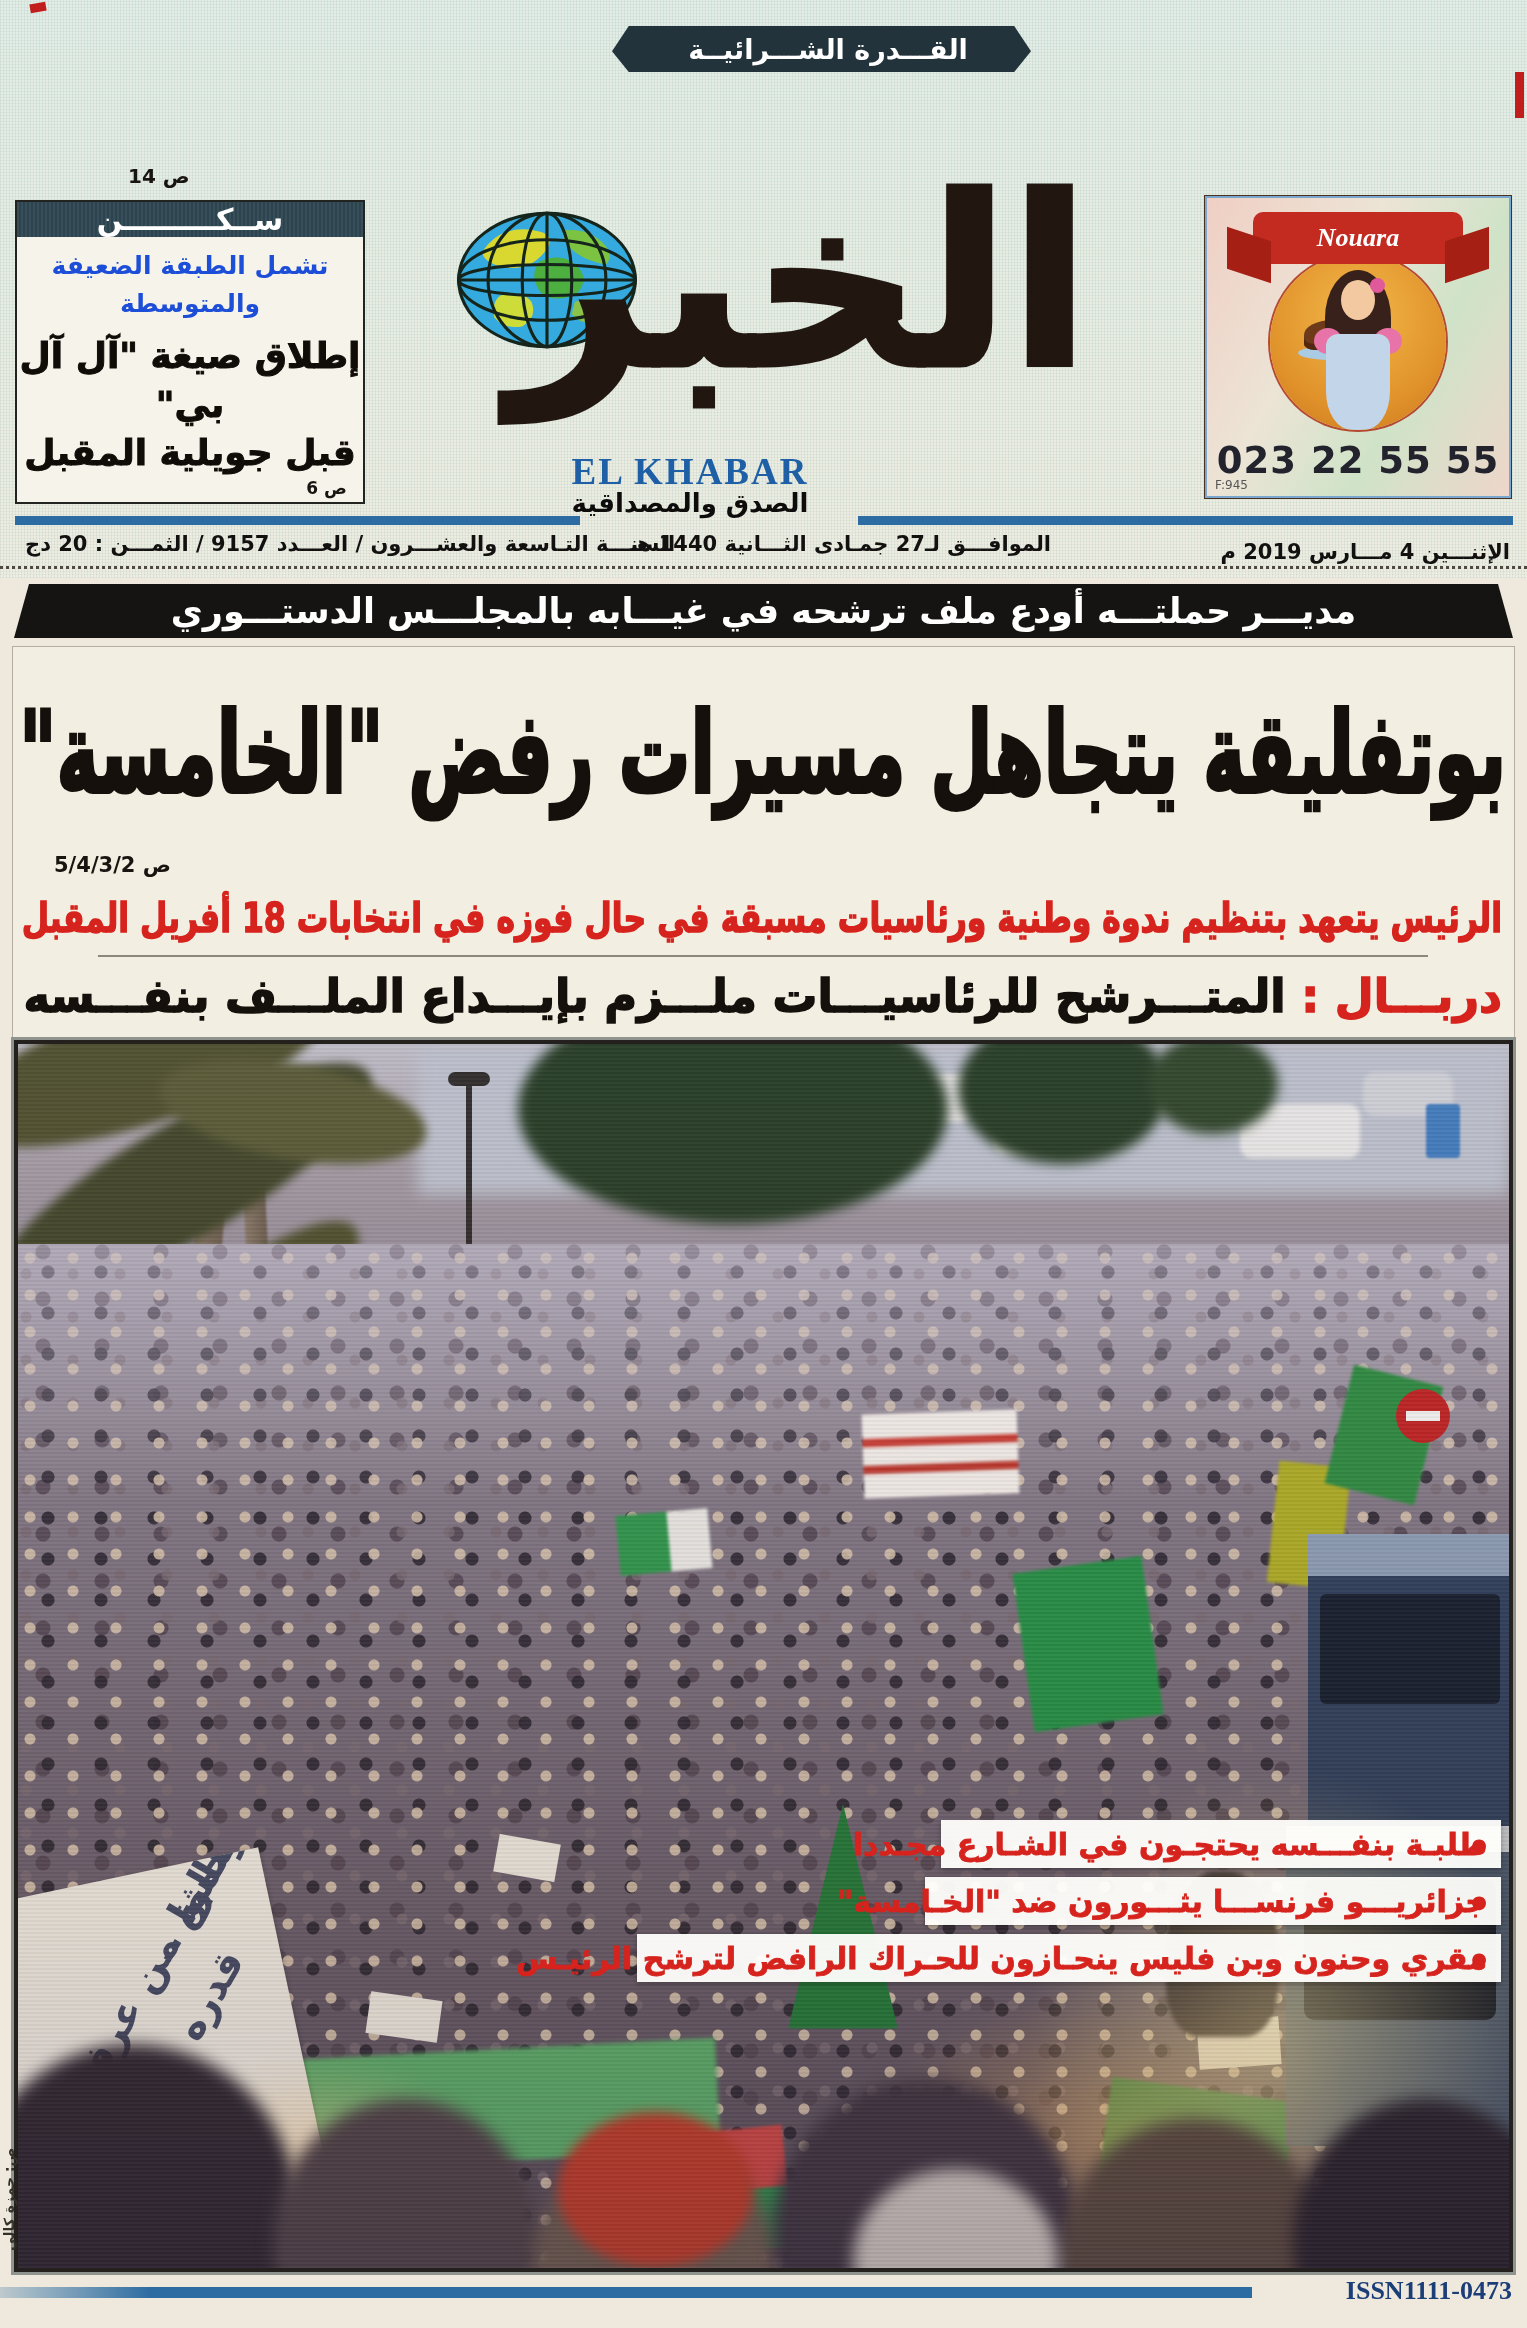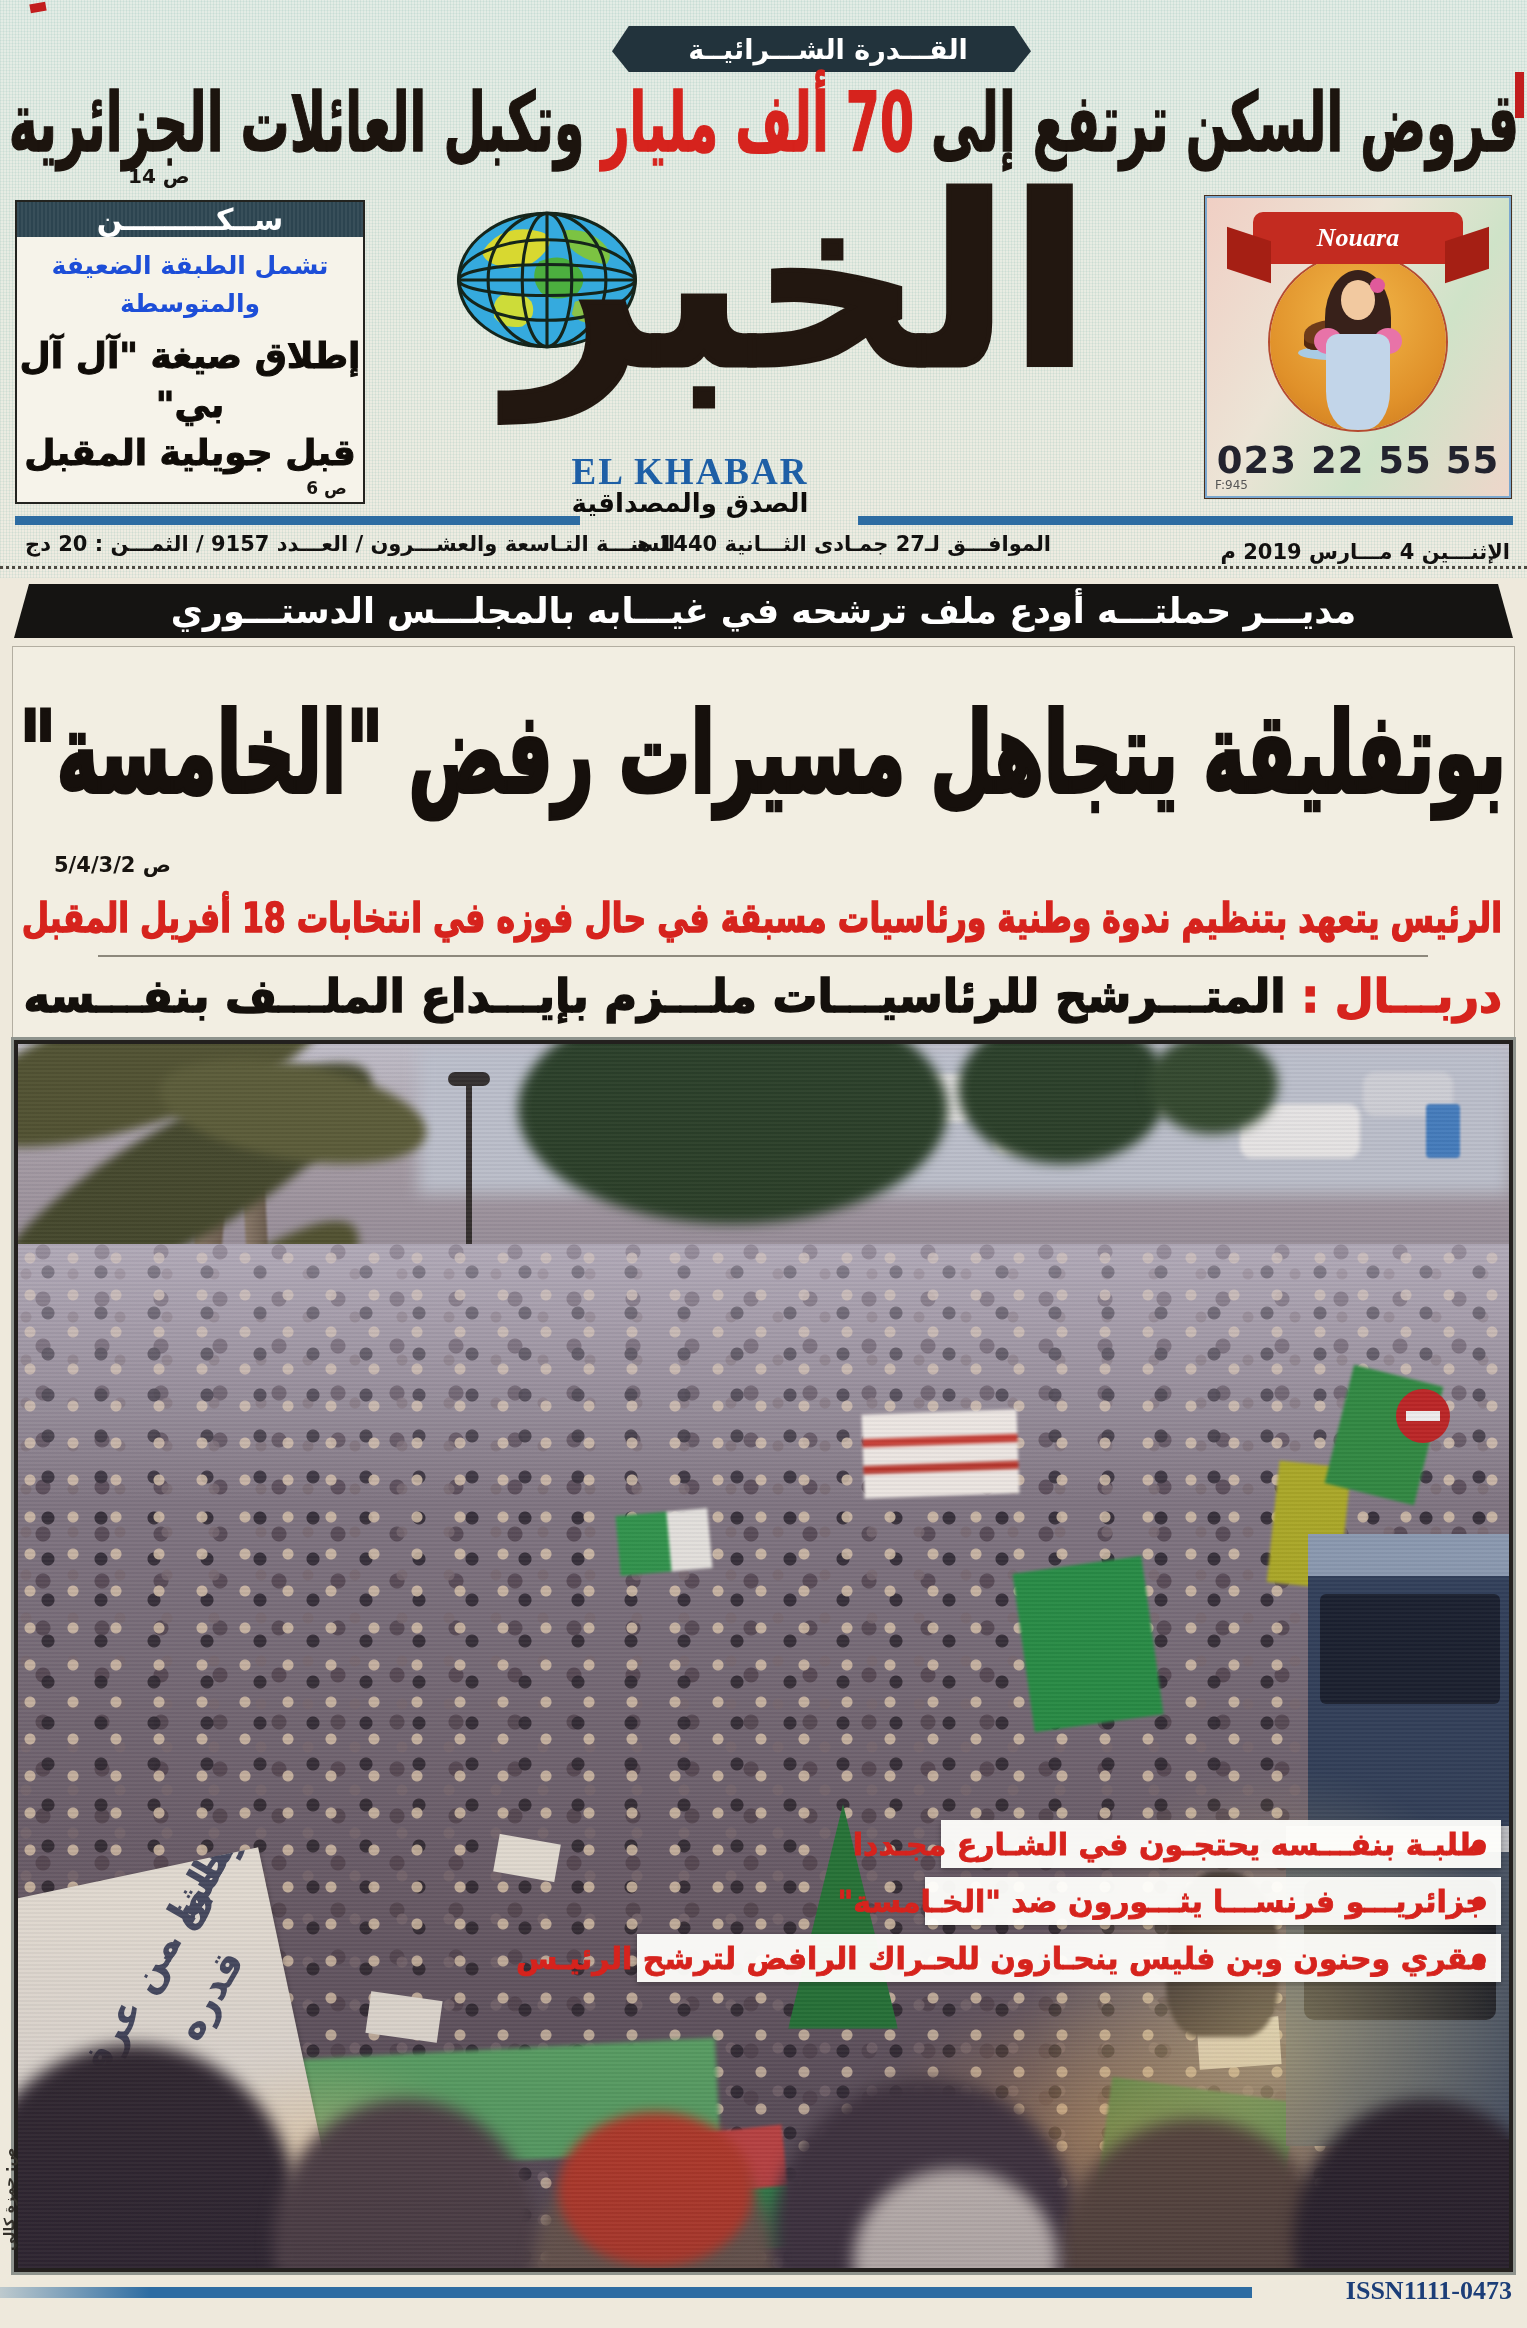--- a/index.html
+++ b/index.html
@@ -224,25 +224,20 @@
 <div class="page">
 
   <div class="top-area">
     <div class="red-tick tick-tl"></div>
     <div class="red-tick tick-tr"></div>
 
     <div class="badge">
       <span>القـــدرة الشـــرائيــة</span>
     </div>
 
-    <div class="top-headline">
-      <span class="fitw" style="transform: scaleX(0.597);">
-        <span>قروض السكن ترتفع إلى </span><span class="red">70 ألف مليار</span><span> وتكبل العائلات الجزائرية</span>
-      </span>
-    </div>
     <div class="p14">ص 14</div>
 
     <div class="housing-box">
       <div class="hb-head">ســكـــــــــن</div>
       <div class="hb-l1">تشمل الطبقة الضعيفة والمتوسطة</div>
       <div class="hb-l3">إطلاق صيغة "آل آل بي"</div>
       <div class="hb-l4">قبل جويلية المقبل</div>
       <div class="hb-p">ص 6</div>
     </div>
 

